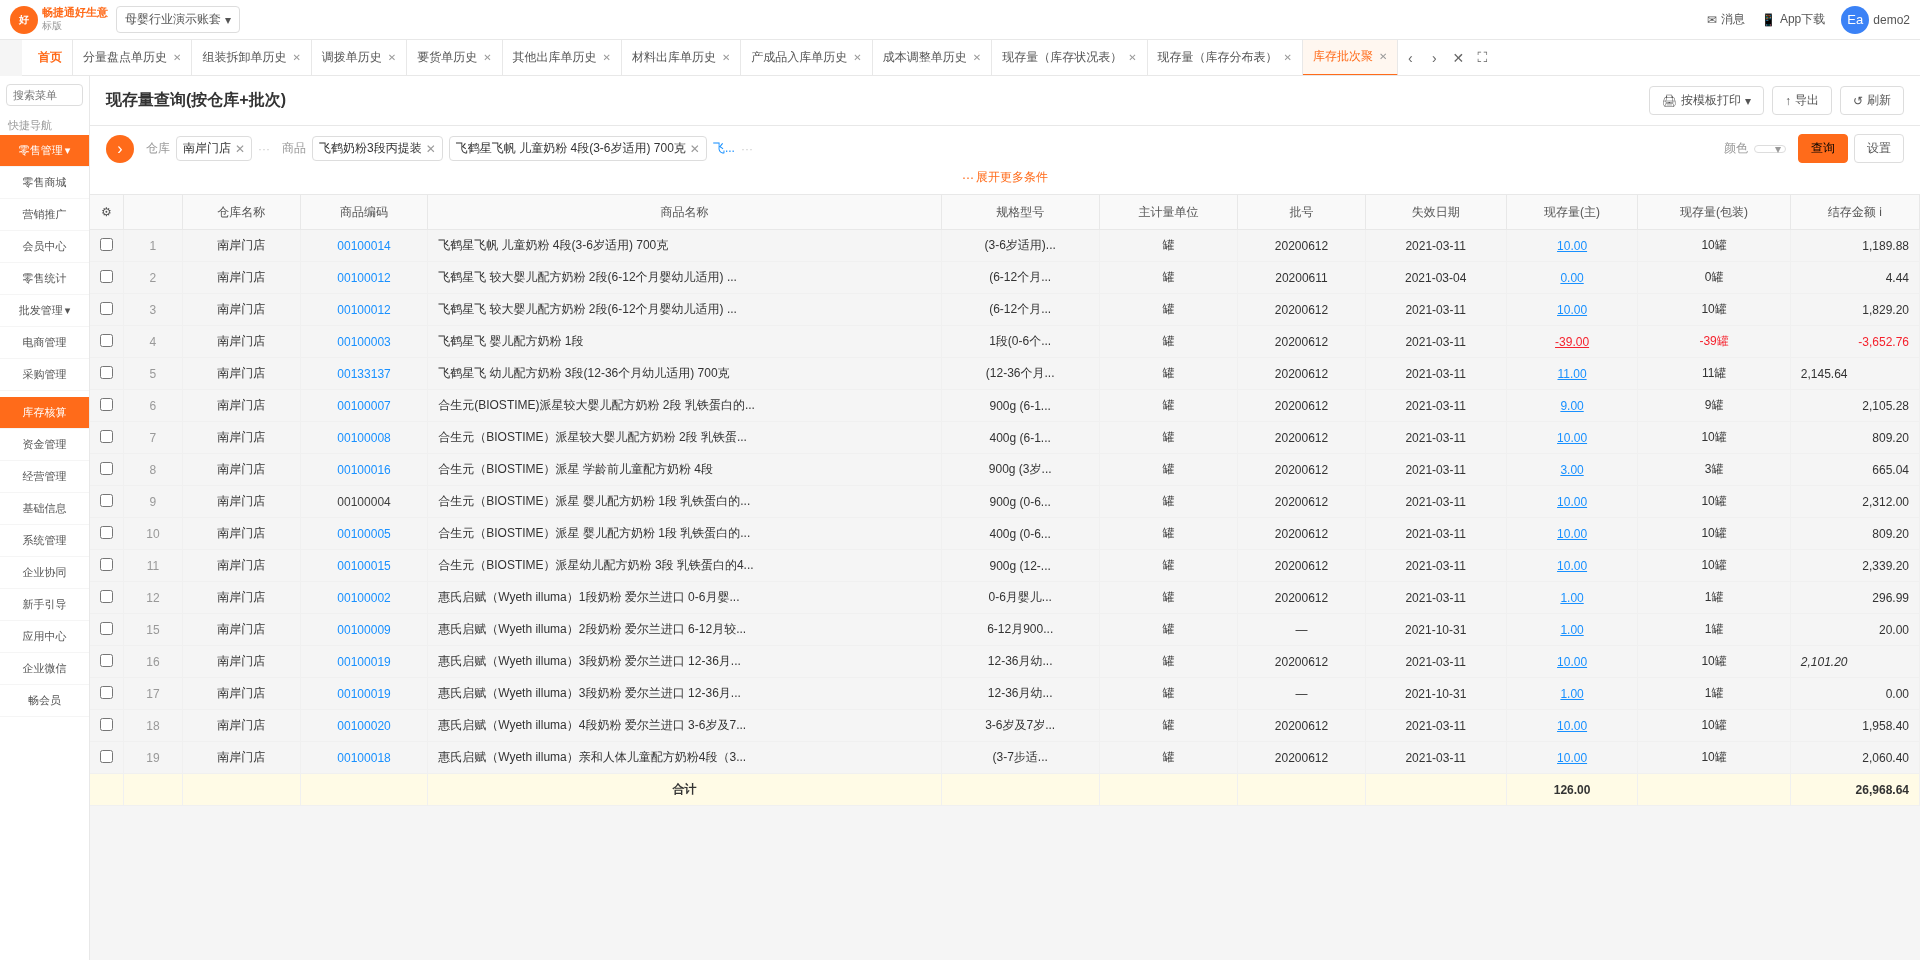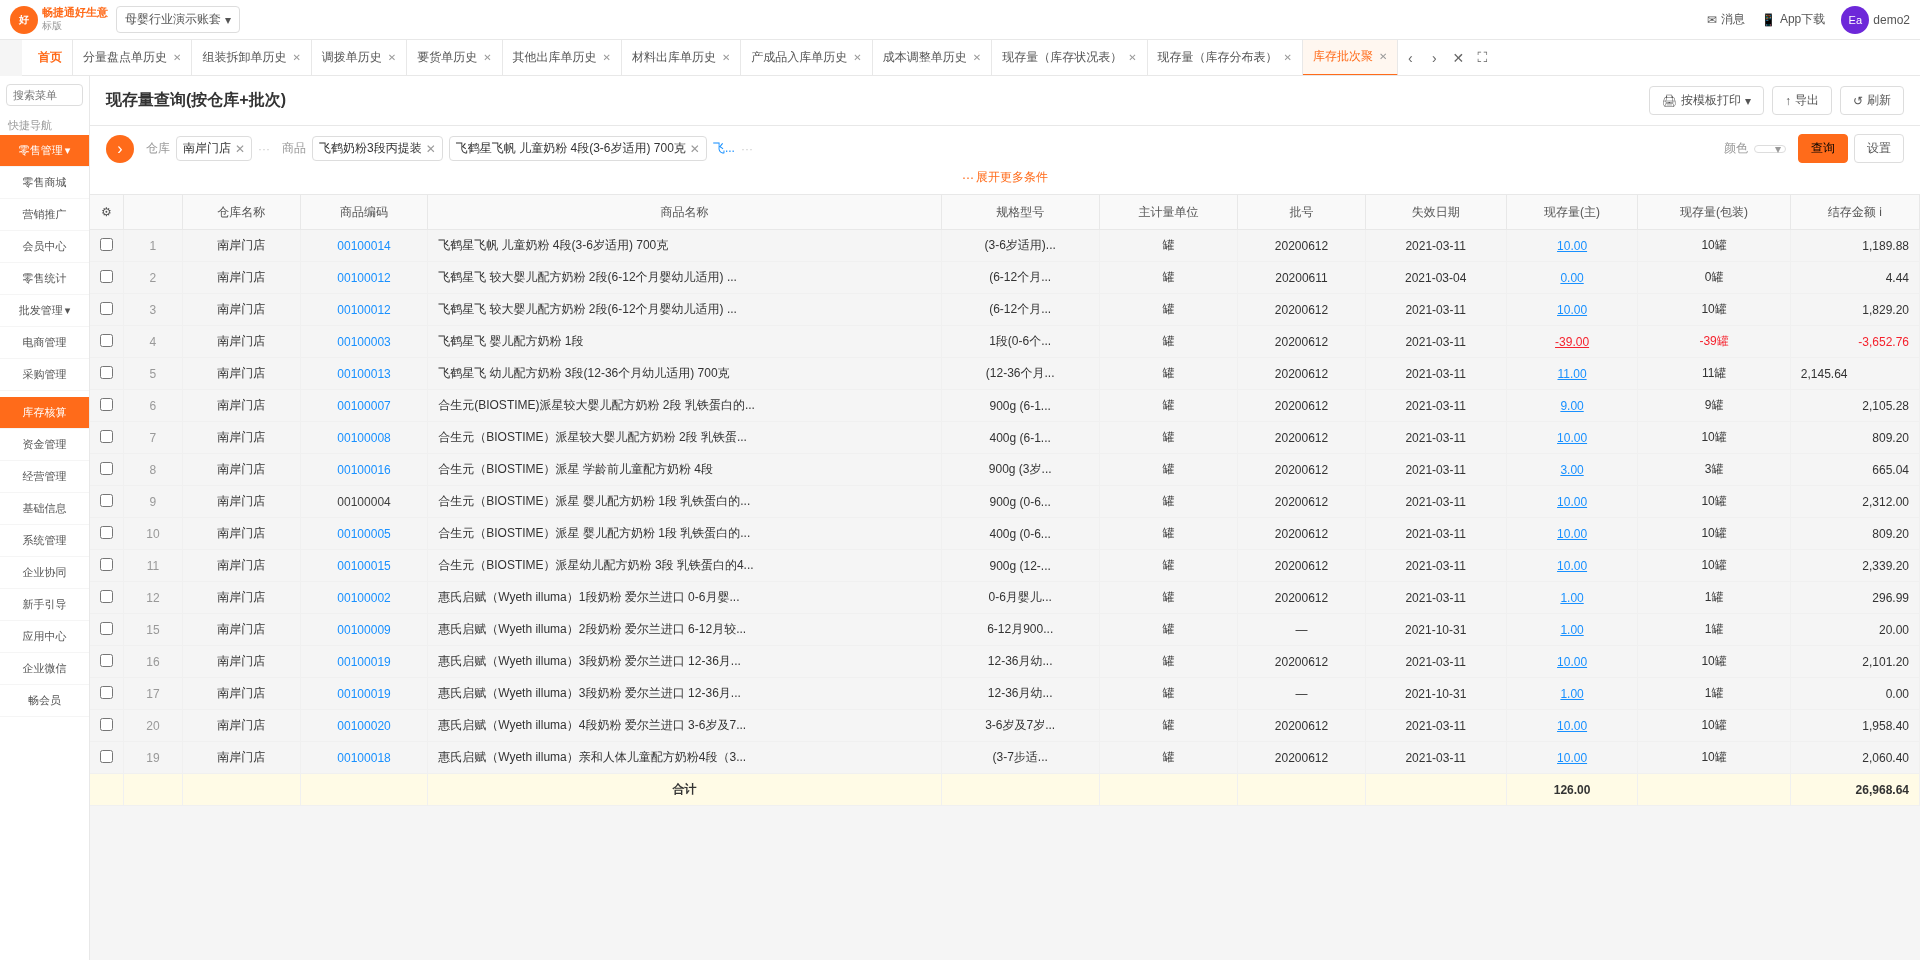--- a/index.html
+++ b/index.html
@@ -6,21 +6,21 @@
     body { font-family: 'Microsoft YaHei', Arial, sans-serif; font-size: 12px; background: #f5f5f5; color: #333; overflow: hidden; }
     
     
     .top-bar { height: 40px; background: #fff; display: flex; align-items: center; padding: 0 10px; border-bottom: 1px solid #e8e8e8; justify-content: space-between; }
     .top-bar-left { display: flex; align-items: center; gap: 8px; }
     .logo-area { display: flex; align-items: center; gap: 4px; color: #ff6b1a; font-weight: bold; font-size: 13px; }
     .logo-icon { width: 28px; height: 28px; background: #ff6b1a; border-radius: 50%; display: flex; align-items: center; justify-content: center; color: white; font-size: 10px; }
     .dropdown-selector { display: flex; align-items: center; gap: 4px; padding: 4px 8px; border: 1px solid #ddd; border-radius: 4px; cursor: pointer; color: #555; font-size: 12px; }
     .top-bar-right { display: flex; align-items: center; gap: 16px; color: #555; font-size: 12px; }
     .top-bar-right-item { display: flex; align-items: center; gap: 4px; cursor: pointer; }
-    .avatar { width: 28px; height: 28px; background: #6d28d9; border-radius: 50%; display: flex; align-items: center; justify-content: center; color: white; font-size: 11px; }
+    .avatar { width: 28px; height: 28px; background: #3b82f6; border-radius: 50%; display: flex; align-items: center; justify-content: center; color: white; font-size: 13px; }
 
     
     .tab-bar { height: 36px; background: #fff; display: flex; align-items: center; padding: 0 6px; border-bottom: 1px solid #e8e8e8; overflow: hidden; gap: 0; margin-left: 22px; }
     .tab-item { height: 36px; padding: 0 10px; display: flex; align-items: center; gap: 4px; font-size: 12px; cursor: pointer; white-space: nowrap; border-right: 1px solid #e8e8e8; color: #555; flex-shrink: 0; }
     .tab-item.home { color: #ff6b1a; font-weight: bold; }
     .tab-item.active { background: #fff7f0; color: #ff6b1a; border-bottom: 2px solid #ff6b1a; }
     .tab-close { font-size: 10px; color: #999; margin-left: 2px; }
     .tab-nav-btn { width: 24px; height: 36px; display: flex; align-items: center; justify-content: center; cursor: pointer; color: #666; font-size: 14px; flex-shrink: 0; }
 
     
@@ -376,21 +376,21 @@
       </td>
       <td style="color:#f5222d;">-39罐</td>
       <td style="text-align:right; color:#f5222d;">-3,652.76</td>
     </tr>
             <tr>
       <td style="text-align:center;">
         <input type="checkbox" style="">
       </td>
       <td style="text-align:center; color:#999;">5</td>
       <td>南岸门店</td>
-      <td style="color:#1890ff; cursor:pointer;">00100013</td>
+      <td style="color:#1890ff; cursor:pointer;">00133137</td>
       <td style="text-align:left; max-width:300px; overflow:hidden; text-overflow:ellipsis;">飞鹤星飞 幼儿配方奶粉 3段(12-36个月幼儿适用) 700克</td>
       <td>(12-36个月...</td>
       <td>罐</td>
       <td>20200612</td>
       <td>2021-03-11</td>
       <td style="text-align:center; ">
         <span style="text-decoration:underline; color:#1890ff; cursor:pointer;">11.00</span>
       </td>
       <td style="">11罐</td>
       <td style="text-align:left; ">2,145.64</td>
@@ -548,21 +548,21 @@
       <td style="color:#1890ff; cursor:pointer;">00100019</td>
       <td style="text-align:left; max-width:300px; overflow:hidden; text-overflow:ellipsis;">惠氏启赋（Wyeth illuma）3段奶粉 爱尔兰进口 12-36月...</td>
       <td>12-36月幼...</td>
       <td>罐</td>
       <td>20200612</td>
       <td>2021-03-11</td>
       <td style="text-align:center; ">
         <span style="text-decoration:underline; color:#1890ff; cursor:pointer;">10.00</span>
       </td>
       <td style="">10罐</td>
-      <td style="text-align:right; ">2,101.20</td>
+      <td style="text-align:left;font-style:italic; ">2,101.20</td>
     </tr>
             <tr>
       <td style="text-align:center;">
         <input type="checkbox" style="">
       </td>
       <td style="text-align:center; color:#999;">17</td>
       <td>南岸门店</td>
       <td style="color:#1890ff; cursor:pointer;">00100019</td>
       <td style="text-align:left; max-width:300px; overflow:hidden; text-overflow:ellipsis;">惠氏启赋（Wyeth illuma）3段奶粉 爱尔兰进口 12-36月...</td>
       <td>12-36月幼...</td>
@@ -572,21 +572,21 @@
       <td style="text-align:center; ">
         <span style="text-decoration:underline; color:#1890ff; cursor:pointer;">1.00</span>
       </td>
       <td style="">1罐</td>
       <td style="text-align:right; ">0.00</td>
     </tr>
             <tr>
       <td style="text-align:center;">
         <input type="checkbox" style="">
       </td>
-      <td style="text-align:center; color:#999;">20</td>
+      <td style="text-align:center; color:#999;">18</td>
       <td>南岸门店</td>
       <td style="color:#1890ff; cursor:pointer;">00100020</td>
       <td style="text-align:left; max-width:300px; overflow:hidden; text-overflow:ellipsis;">惠氏启赋（Wyeth illuma）4段奶粉 爱尔兰进口 3-6岁及7...</td>
       <td>3-6岁及7岁...</td>
       <td>罐</td>
       <td>20200612</td>
       <td>2021-03-11</td>
       <td style="text-align:center; ">
         <span style="text-decoration:underline; color:#1890ff; cursor:pointer;">10.00</span>
       </td>

